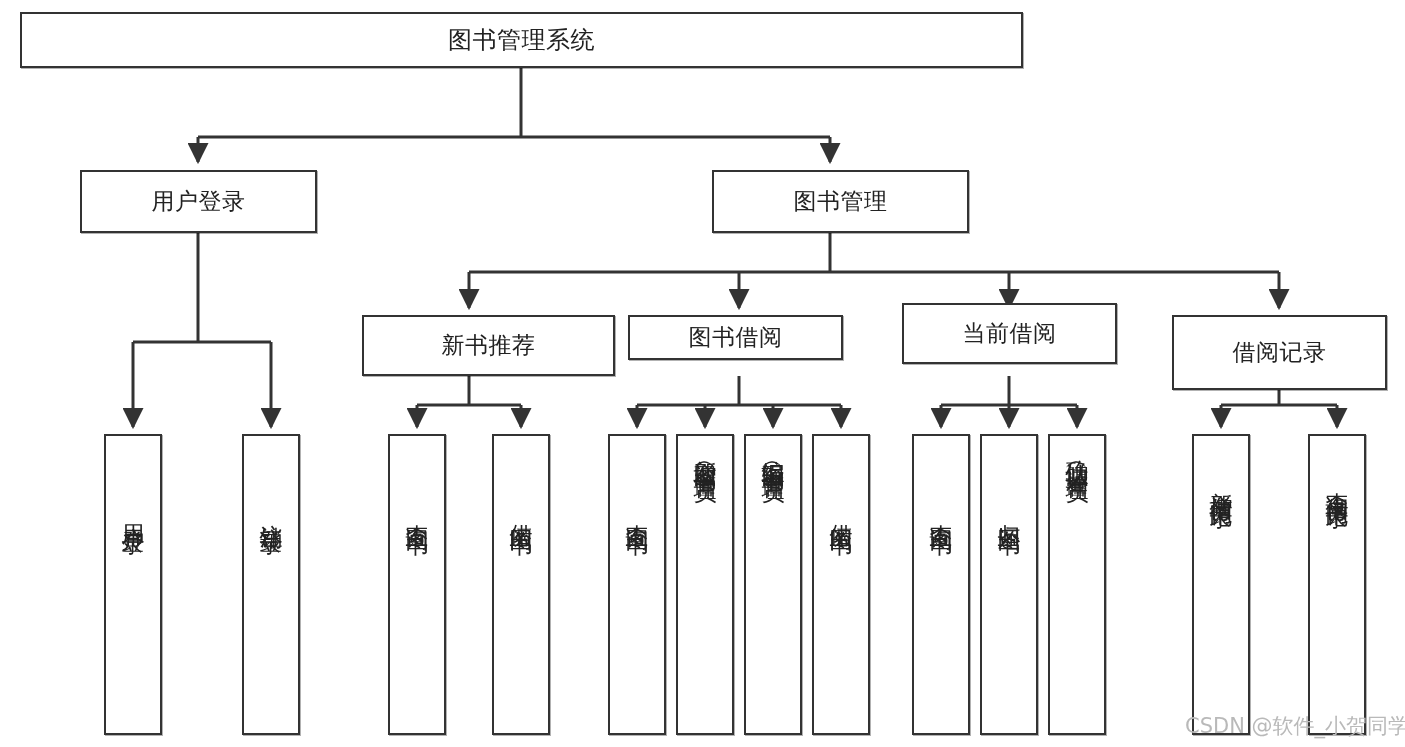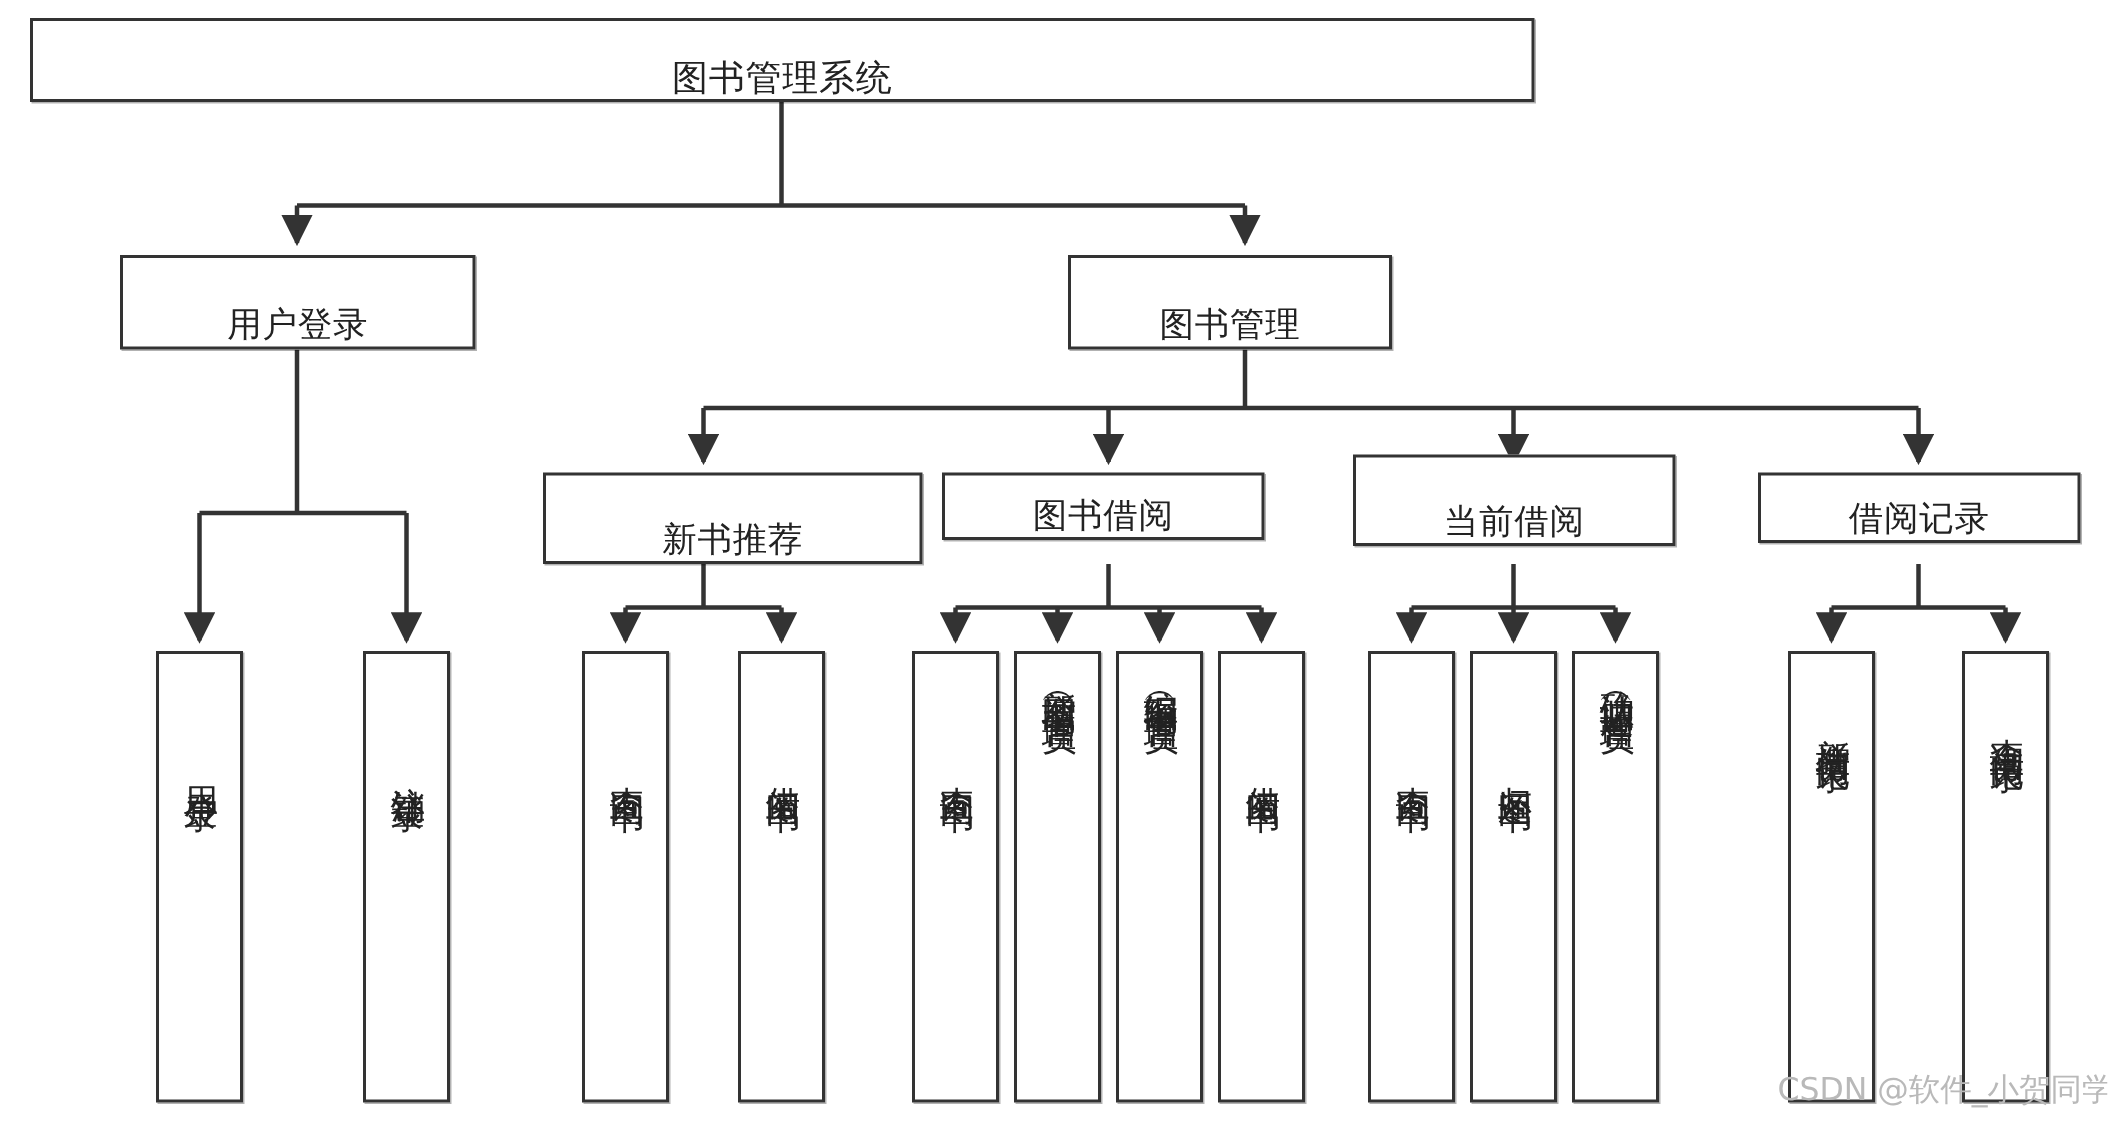--- a/index.html
+++ b/index.html
@@ -26,21 +26,21 @@
     height: 747px;
     pointer-events: none;
   }
   .node {
     position: absolute;
     box-sizing: border-box;
     background: #ffffff;
     border: 2px solid #333333;
     box-shadow: 1px 1px 0 rgba(0,0,0,0.30);
     display: flex;
-    align-items: flex-end;
+    align-items: center;
     justify-content: center;
     color: #222222;
   }
   .node .lbl {
     display: block;
     text-align: center;
     line-height: 1.12;
     color: #222222;
     letter-spacing: 0.5px;
   }
@@ -136,37 +136,37 @@
   </svg>
 
   <div class="node horiz root" style="left:20px; top:12px; width:1003px; height:56px;">
     <span class="lbl">图书管理系统</span>
   </div>
 
   <div class="node horiz" style="left:80px; top:170px; width:237px; height:63px;">
     <span class="lbl">用户登录</span>
   </div>
 
-  <div class="node horiz" style="left:712px; top:170px; width:216px; height:63px;">
+  <div class="node horiz" style="left:712px; top:170px; width:257px; height:63px;">
     <span class="lbl">图书管理</span>
   </div>
 
   <div class="node horiz" style="left:362px; top:315px; width:253px; height:61px;">
     <span class="lbl">新书推荐</span>
   </div>
 
   <div class="node horiz" style="left:628px; top:315px; width:215px; height:45px;">
     <span class="lbl">图书借阅</span>
   </div>
 
   <div class="node horiz" style="left:902px; top:303px; width:215px; height:61px;">
     <span class="lbl">当前借阅</span>
   </div>
 
-  <div class="node horiz" style="left:1172px; top:315px; width:215px; height:47px;">
+  <div class="node horiz" style="left:1172px; top:315px; width:215px; height:75px;">
     <span class="lbl">借阅记录</span>
   </div>
 
   <div class="node vert short" style="left:104px; top:434px; width:58px; height:301px;">
     <span class="lbl">用户登录</span>
   </div>
 
   <div class="node vert short" style="left:242px; top:434px; width:58px; height:301px;">
     <span class="lbl">注销登录</span>
   </div>

